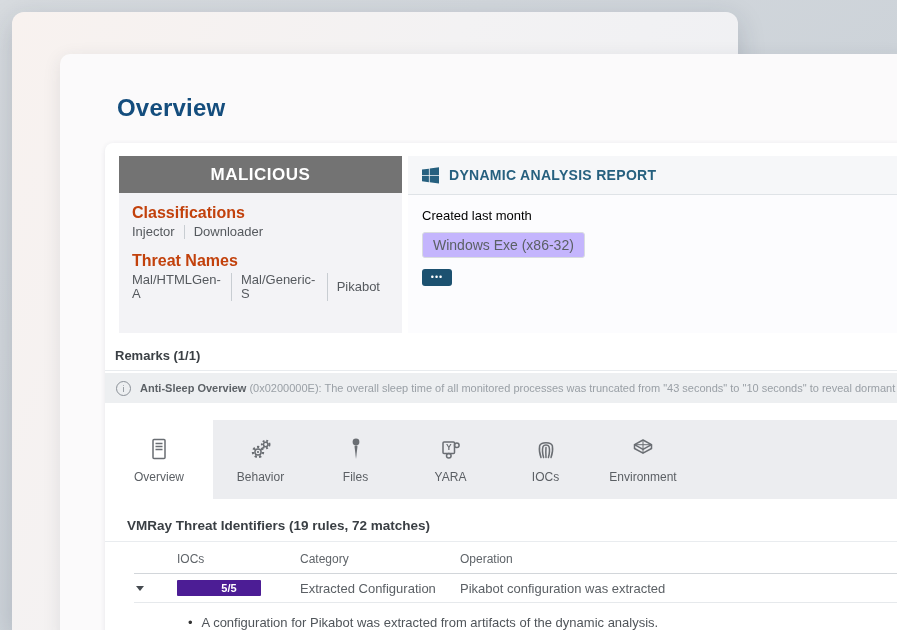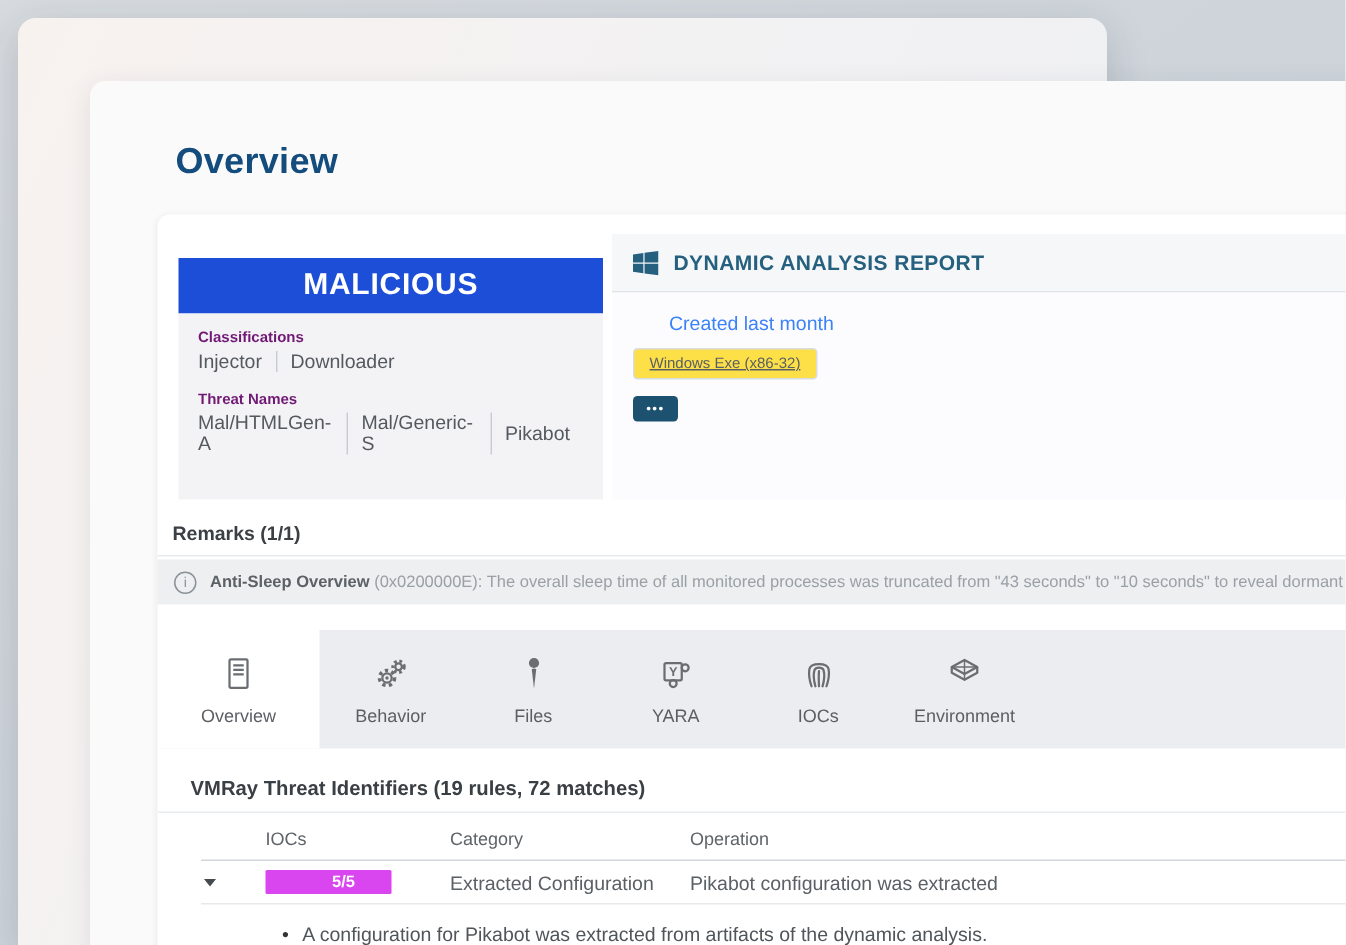--- a/index.html
+++ b/index.html
@@ -19,39 +19,39 @@
   .page-title { position:absolute; left:57px; top:40px; font-size:24px; font-weight:bold;
     color:#144d7d; letter-spacing:.2px; }
 
   .content-card { position:absolute; left:45px; top:89px; right:0; bottom:-8px;
     background:#ffffff; border-radius:8px 0 0 0;
     box-shadow:0 1px 5px rgba(50,60,80,.10); overflow:hidden; }
 
   
   .summary { display:flex; gap:6px; margin:13px 0 0 14px; height:177px; }
   .verdict-panel { width:283px; flex:none; display:flex; flex-direction:column; }
-  .verdict-banner { height:37px; background:#1d4ed8; color:#fff; font-size:20px; font-weight:bold;
-    letter-spacing:.5px; display:flex; align-items:center; justify-content:center;margin-top:16px; }
+  .verdict-banner { height:37px; background:#737373; color:#fff; font-size:17px; font-weight:bold;
+    letter-spacing:.5px; display:flex; align-items:center; justify-content:center; }
   .verdict-body { flex:1; background:#f3f3f6; padding:11px 13px; }
-  .field-label { font-size:10px; font-weight:bold; color:#701a75; margin-bottom:3px; }
+  .field-label { font-size:16px; font-weight:bold; color:#c2410c; margin-bottom:3px; }
   .sep-list { font-size:13px; color:#55595e; display:flex; align-items:center; }
   .sep-list span { padding:0 9px; border-right:1px solid #c8cdd2; line-height:14px; }
   .sep-list span:first-child { padding-left:0; }
   .sep-list span:last-child { border-right:none; }
   .mt12 { margin-top:13px; }
 
   .dar-panel { flex:1; display:flex; flex-direction:column; min-width:0; }
   .dar-header { height:39px; background:#f6f7f9; border-bottom:1px solid #dfe3e7;
     display:flex; align-items:center; gap:10px; padding:0 14px; }
   .dar-title { font-size:14px; font-weight:bold; color:#26607f; letter-spacing:.3px; }
   .dar-body { flex:1; background:#fcfcfe; padding:13px 14px; }
-  .dar-created { font-size:13px; color:#3b82f6;margin-left:24px; }
+  .dar-created { font-size:13px; color:#000000; }
   .dar-filename { font-size:13px; color:#4b5055; margin-top:27px; }
-  .file-badge { display:inline-block; margin-top:9px; background:#fde047; border:1px solid #d9dce0;
-    border-radius:3px; padding:4px 10px; font-size:10px; color:#5b6065;text-decoration:underline; }
+  .file-badge { display:inline-block; margin-top:9px; background:#c4b5fd; border:1px solid #d9dce0;
+    border-radius:3px; padding:4px 10px; font-size:14px; color:#5b6065; }
   .dots-btn { display:flex; align-items:center; justify-content:center; margin-top:11px;
     width:30px; height:17px; background:#1c5170; border-radius:3px; color:#fff;
     font-size:9px; letter-spacing:1px; cursor:pointer; line-height:1; }
 
   
   .remarks-heading { margin:15px 0 0 10px; font-size:13px; font-weight:bold; color:#3b4045; }
   .remarks-divider { border-top:1px solid #e8ebee; margin-top:7px; }
   .remark-bar { margin-top:2px; height:30px; background:#edeff1; display:flex; align-items:center;
     gap:9px; padding-left:11px; white-space:nowrap; overflow:hidden; }
   .info-icon { flex:none; width:15px; height:15px; border:1.3px solid #8b9198; border-radius:50%;
@@ -76,21 +76,21 @@
     border-bottom:1px solid #d2d6da; font-size:12px; color:#5f6469; }
   .col-caret { width:43px; flex:none; }
   .col-score { width:123px; flex:none; }
   .col-cat { width:160px; flex:none; }
   .col-op { flex:1; }
   .t-row { display:flex; align-items:center; height:29px; border-bottom:1px solid #e6e9ec;
     font-size:13px; color:#5b6065; }
   .caret-down { width:0; height:0; border-left:4.5px solid transparent;
     border-right:4.5px solid transparent; border-top:5.5px solid #454a50; margin-left:2px;
     cursor:pointer; }
-  .score-badge { width:84px; height:16px; background:#d946ef; color:#fff; font-size:11px;
+  .score-badge { width:84px; height:16px; background:#4c1d95; color:#fff; font-size:11px;
     font-weight:bold; display:flex; align-items:center; justify-content:center; border-radius:1px;padding-left:20px; }
   .detail-line { margin:12px 0 0 54px; font-size:13px; color:#50555a; display:flex; gap:9px;
     align-items:baseline; }
   .detail-line::before { content:"\2022"; color:#333; font-size:13px; }
 </style>
 </head>
 <body>
 
 <div class="frame">
   <div class="page">

